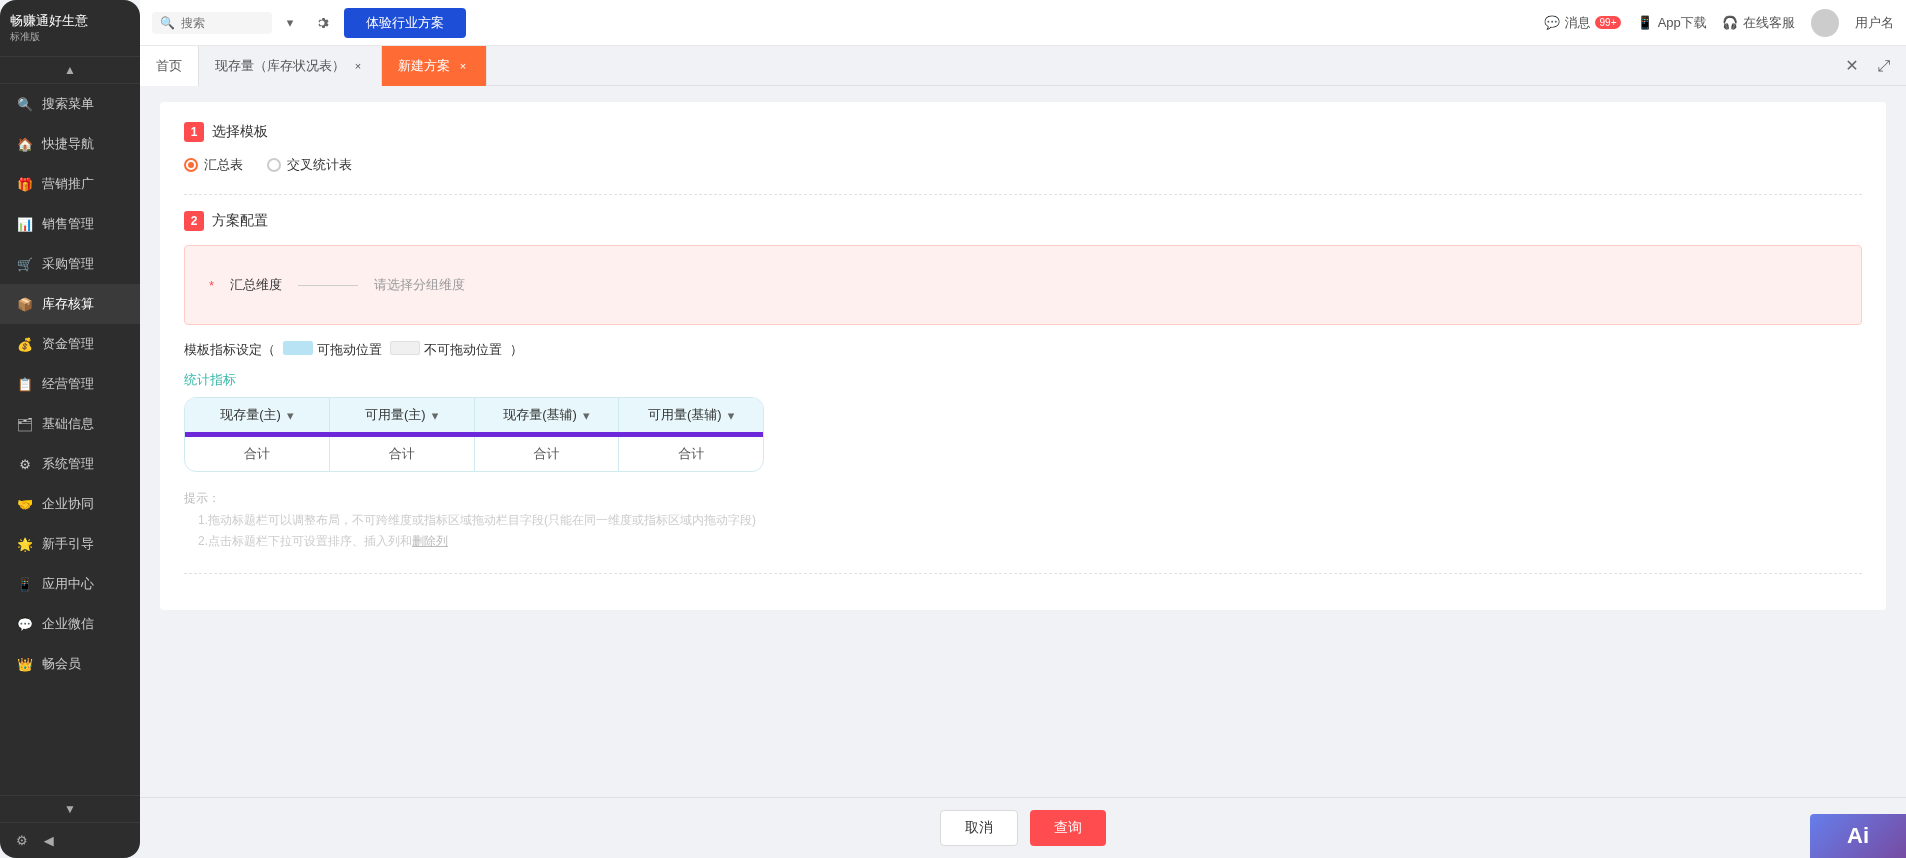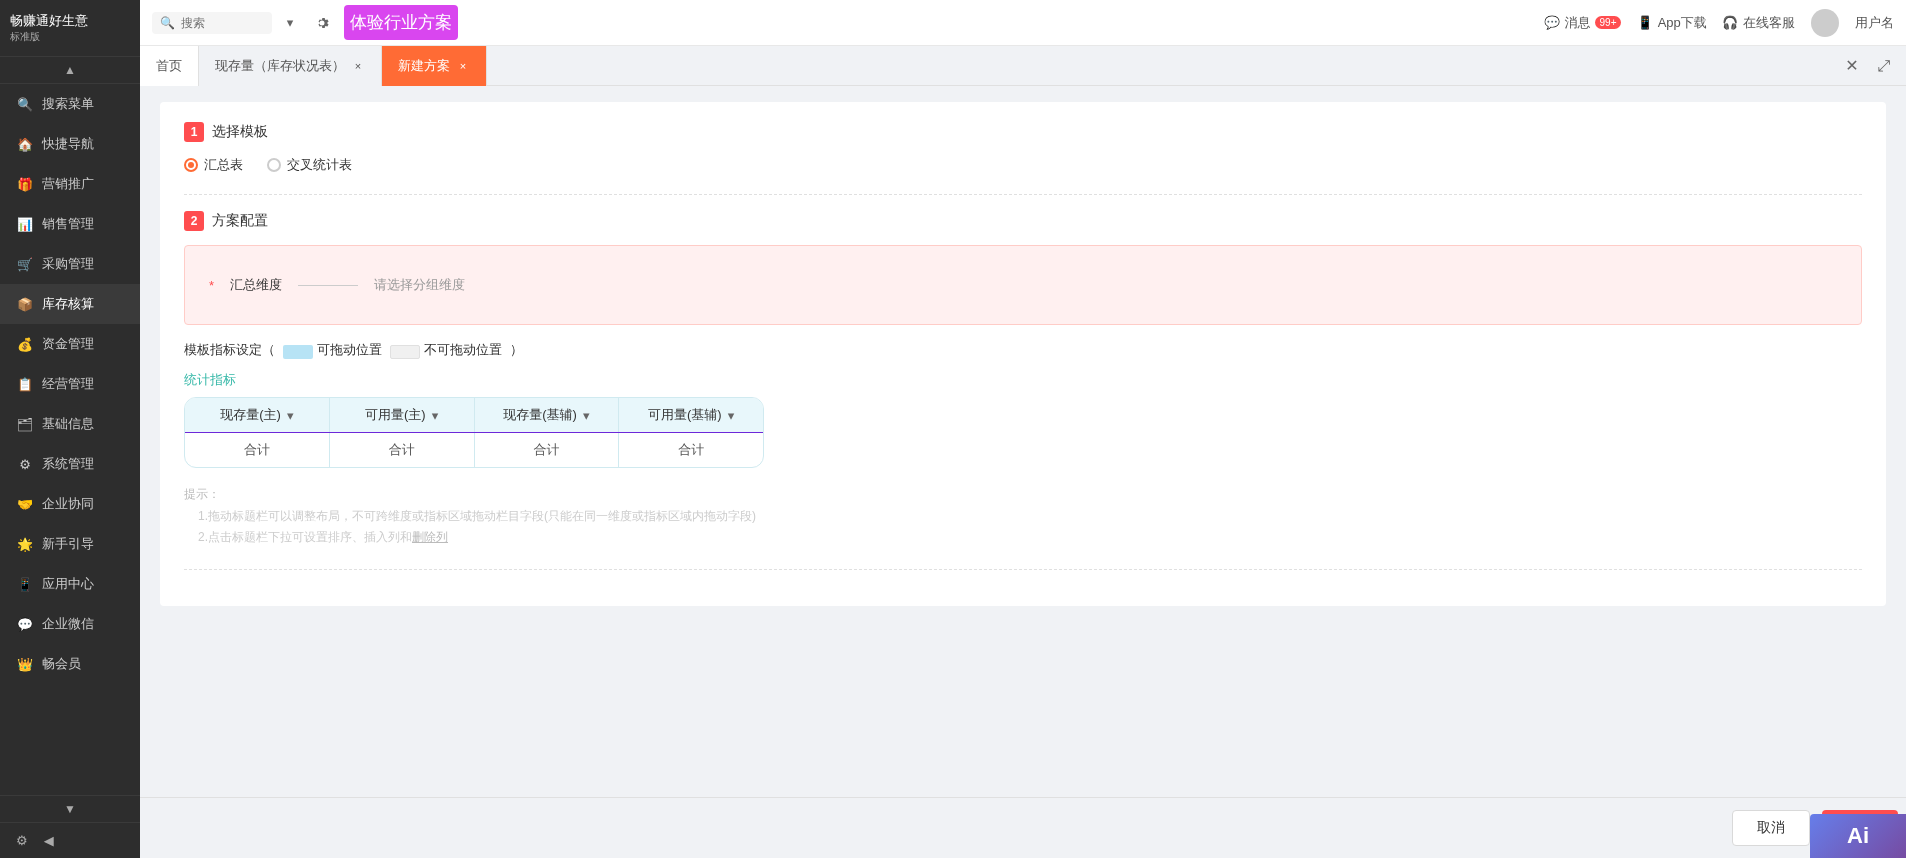--- a/index.html
+++ b/index.html
@@ -7,20 +7,21 @@
 
     
     .sidebar {
       width: 140px;
       background: #2d2d2d;
       color: #fff;
       display: flex;
       flex-direction: column;
       height: 100%;
       flex-shrink: 0;
+      border-radius: 16px;
     }
     .sidebar-logo {
       padding: 12px 10px;
       border-bottom: 1px solid #3a3a3a;
     }
     .sidebar-logo-title {
       font-size: 13px;
       color: #fff;
       line-height: 1.4;
     }
@@ -113,27 +114,27 @@
     .topbar-settings {
       width: 28px;
       height: 28px;
       display: flex;
       align-items: center;
       justify-content: center;
       cursor: pointer;
       color: #666;
     }
     .topbar-trial-btn {
-      background: #d946ef;
+      background: #1d4ed8;
       color: #fff;
       border: none;
       border-radius: 4px;
-      padding: 6px 6px;
-      cursor: pointer;
-      font-size: 17px;
+      padding: 6px 22px;
+      cursor: pointer;
+      font-size: 13px;
     }
     .topbar-spacer { flex: 1; }
     .topbar-right {
       display: flex;
       align-items: center;
       gap: 16px;
     }
     .topbar-msg {
       display: flex;
       align-items: center;
@@ -373,21 +374,21 @@
     .indicator-settings {
       display: flex;
       align-items: center;
       gap: 8px;
       margin-bottom: 12px;
       font-size: 13px;
       color: #333;
     }
     .indicator-legend {
       display: flex;
-      align-items: flex-end;
+      align-items: flex-start;
       gap: 4px;
     }
     .legend-box {
       width: 30px;
       height: 14px;
       border-radius: 2px;
     }
     .legend-box.draggable { background: #b7e3f5; }
     .legend-box.non-draggable { background: #f0f0f0; border: 1px solid #e0e0e0; }
 
@@ -418,21 +419,21 @@
       font-size: 13px;
       color: #333;
     }
     .stats-col:last-child { border-right: none; }
     .stats-col-dropdown {
       color: #666;
       cursor: pointer;
     }
     .stats-table-row {
       display: flex;
-      border-top: 1px solid #6d28d9;
+      border-top: 5px solid #6d28d9;
     }
     .stats-cell {
       flex: 1;
       padding: 8px 12px;
       text-align: center;
       border-right: 1px solid #d0eaf0;
       font-size: 13px;
       color: #555;
     }
     .stats-cell:last-child { border-right: none; }
@@ -472,23 +473,23 @@
       border-radius: 2px;
       cursor: pointer;
     }
 
     
     .footer-btns {
       position: sticky;
       bottom: 0;
       background: transparent;
       display: flex;
-      justify-content: flex-end;
+      justify-content: center;
       gap: 12px;
-      padding: 12px 8px;
+      padding: 12px 24px;
       border-top: 1px solid #e0e0e0;
       background: #f0f2f5;
     }
     .btn-cancel {
       background: #fff;
       border: 1px solid #d9d9d9;
       color: #333;
       border-radius: 4px;
       padding: 8px 24px;
       cursor: pointer;

